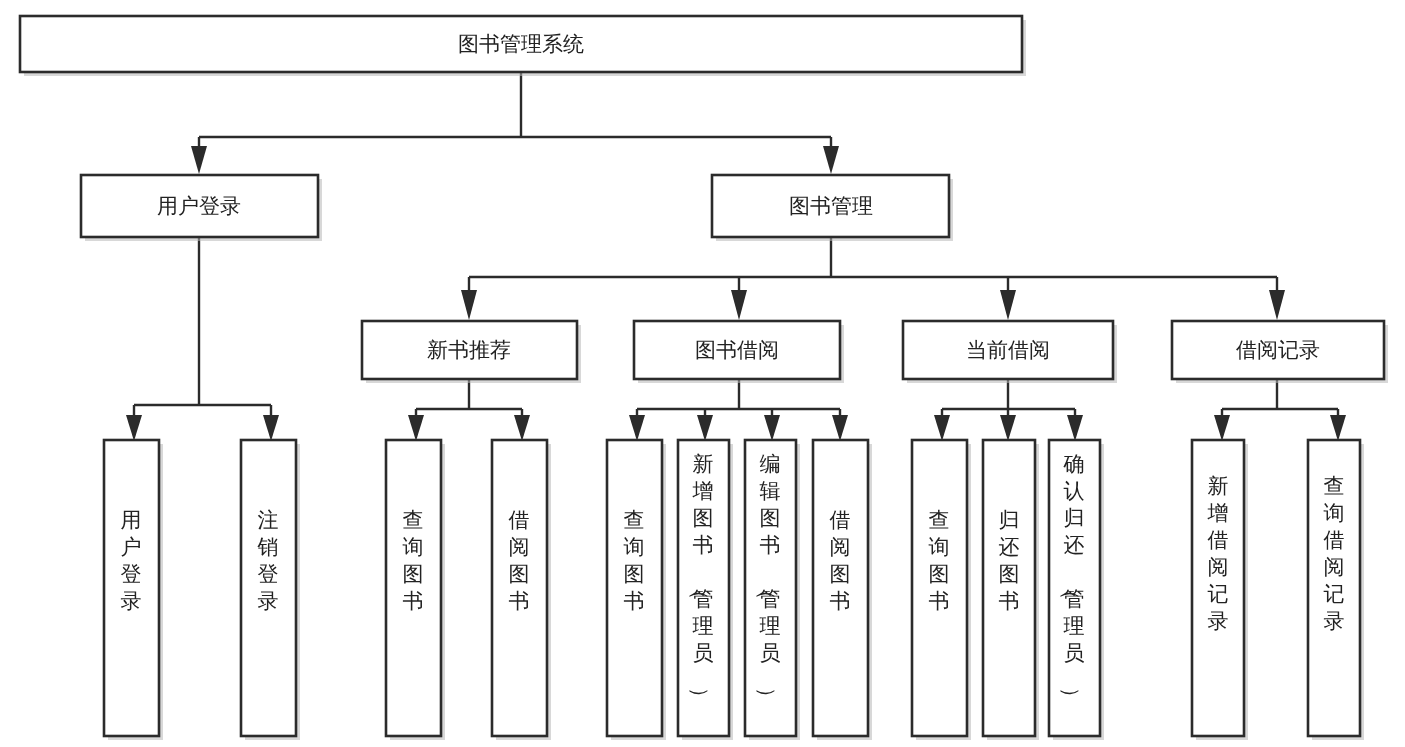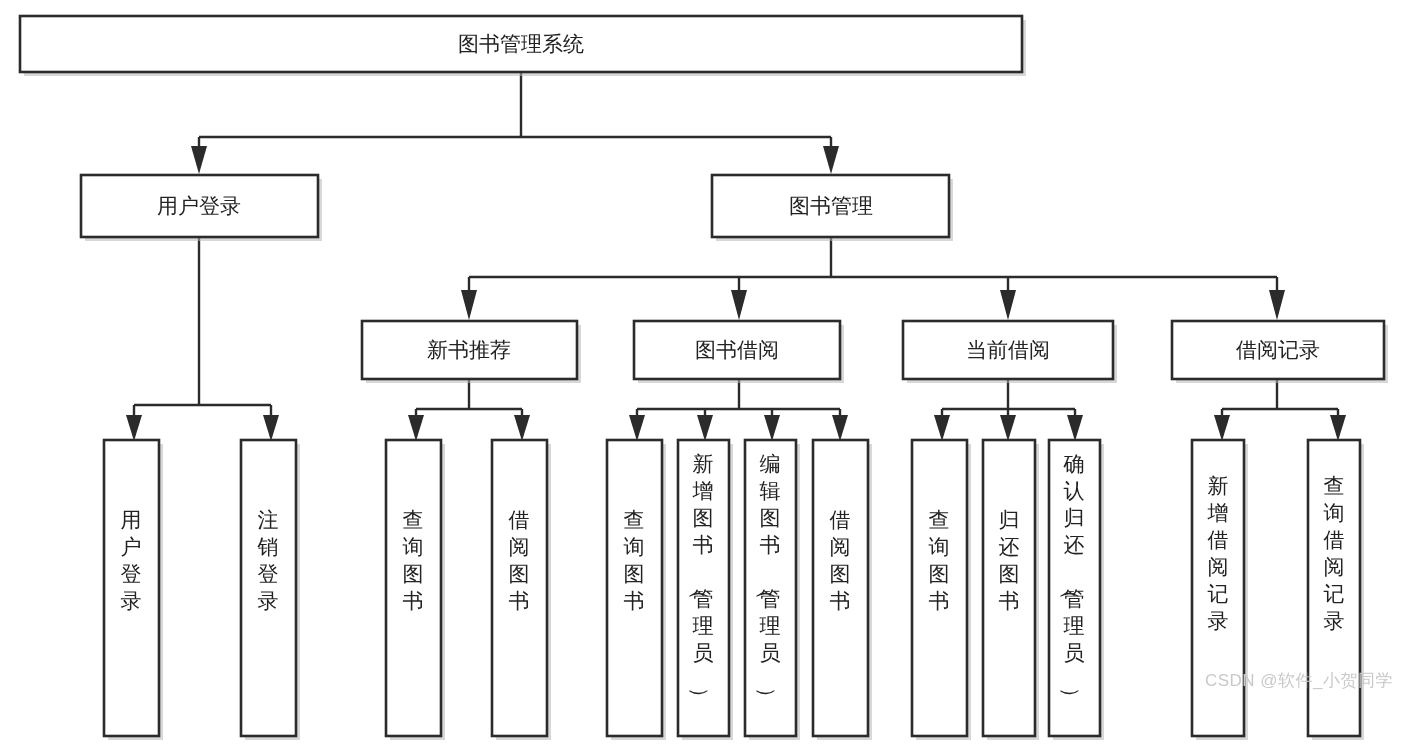--- a/index.html
+++ b/index.html
@@ -262,14 +262,13 @@
     </g>
 
     <g>
       <rect class="node-shadow" x="1312" y="439" width="52" height="296"></rect>
       <rect class="node-box" x="1308" y="435" width="52" height="296"></rect>
       <text class="leaf-label" x="1334" y="488"><tspan x="1334" dy="0">查</tspan><tspan x="1334" dy="27">询</tspan><tspan x="1334" dy="27">借</tspan><tspan x="1334" dy="27">阅</tspan><tspan x="1334" dy="27">记</tspan><tspan x="1334" dy="27">录</tspan></text>
     </g>
 
   </svg>
 
-  <div class="watermark">CSDN @软件_小贺同学</div>
 </div>
 
 </body></html>

